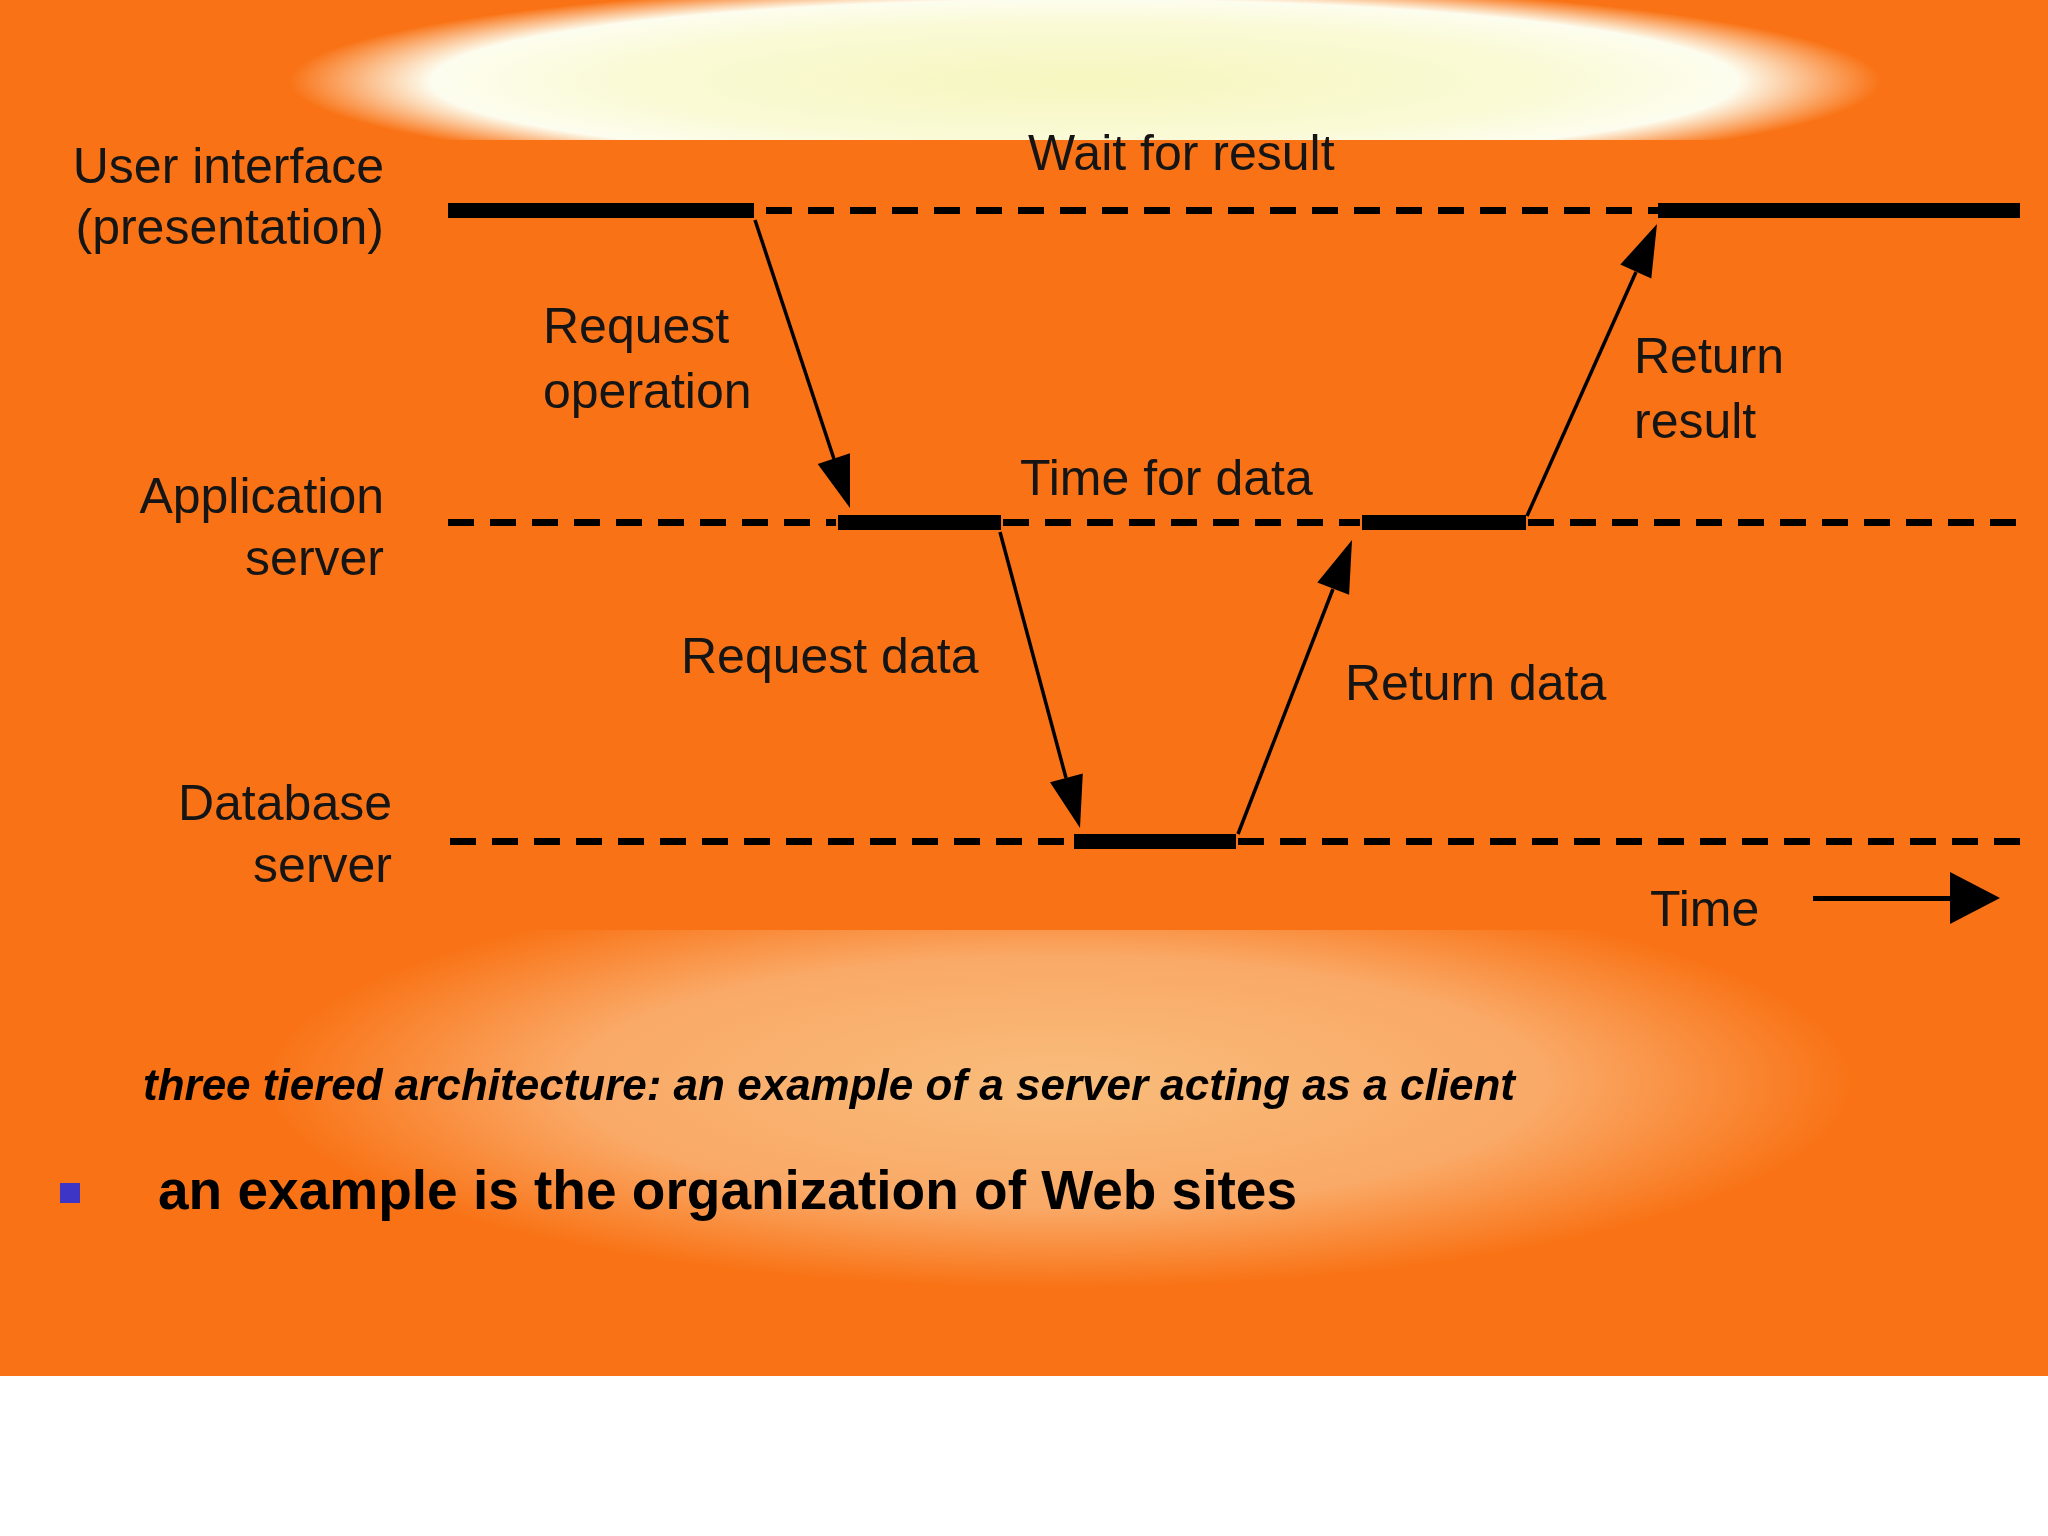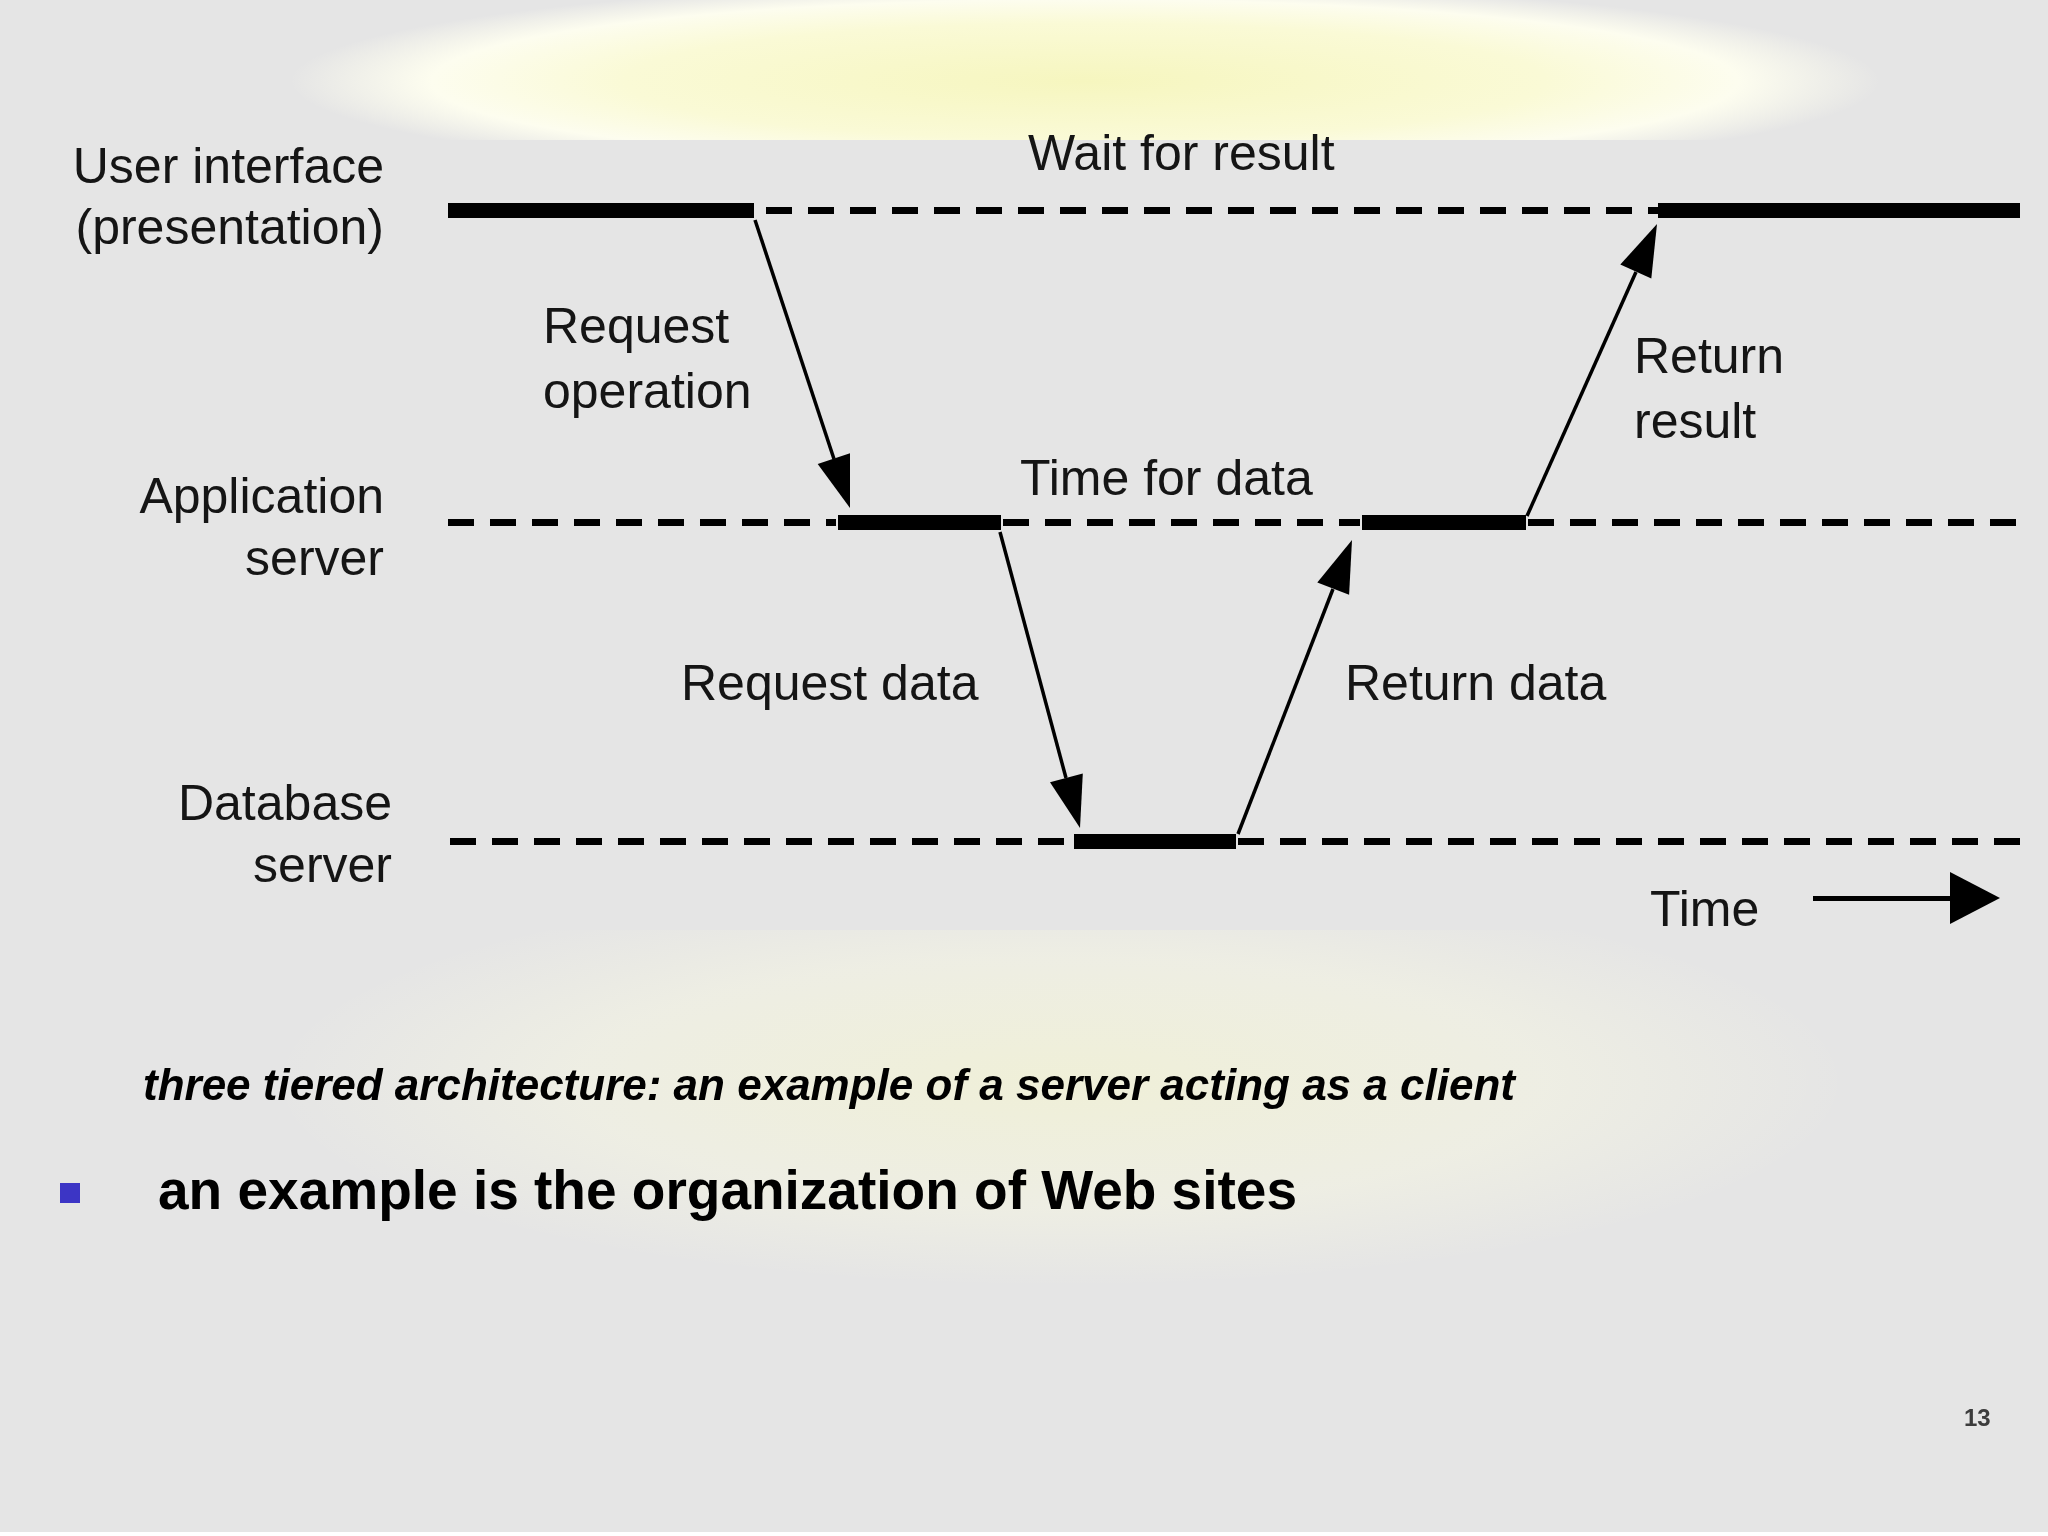--- a/index.html
+++ b/index.html
@@ -1,17 +1,17 @@
 <!DOCTYPE html>
 <html><head>
 <meta charset="utf-8">
 <style>
   html,body{margin:0;padding:0;}
   body{font-family:"Liberation Sans","DejaVu Sans",sans-serif;background:#ffffff;}
-  .slide{position:relative;width:2048px;height:1532px;background:#e5e5e5;overflow:hidden;}
+  .slide{position:relative;width:2048px;height:1376px;background:#f97316;overflow:hidden;}
 
   
   .glow{position:absolute;pointer-events:none;}
   .glow-top{left:280px;top:0px;width:1610px;height:140px;
     background:radial-gradient(ellipse 52% 75% at 50% 58%, #f6f6bf 0%, #fafad6 55%, #fdfdef 78%, rgba(255,255,252,0) 95%);}
   .glow-bottom{left:180px;top:930px;width:1760px;height:380px;
     background:radial-gradient(ellipse 50% 60% at 50% 40%, rgba(248,248,205,.55) 0%, rgba(251,251,225,.4) 55%, rgba(255,255,255,0) 90%);}
 
   
   .tier-label{position:absolute;color:#151515;font-size:50px;line-height:61px;
@@ -88,21 +88,21 @@
     <g>
       <line x1="1527" y1="516" x2="1636" y2="272" stroke="#000" stroke-width="3.5"></line>
       <polygon points="1657,224 1651.3,278.4 1620.3,264.6" fill="#000"></polygon>
     </g>
   </svg>
 
   <div class="anno" style="left:1028px;top:121px;">Wait for result</div>
   <div class="anno" style="left:543px;top:294px;">Request
 operation</div>
   <div class="anno" style="left:1020px;top:446px;">Time for data</div>
-  <div class="anno" style="left:681px;top:651px;">Request data</div>
+  <div class="anno" style="left:681px;top:624px;">Request data</div>
   <div class="anno" style="left:1345px;top:651px;">Return data</div>
   <div class="anno" style="left:1634px;top:324px;">Return
 result</div>
   <div class="anno" style="left:1650px;top:877px;">Time</div>
 
   <div class="time-shaft"></div>
   <div class="time-head"></div>
 
   <div class="caption">three tiered architecture: an example of a server acting as a client</div>
 

